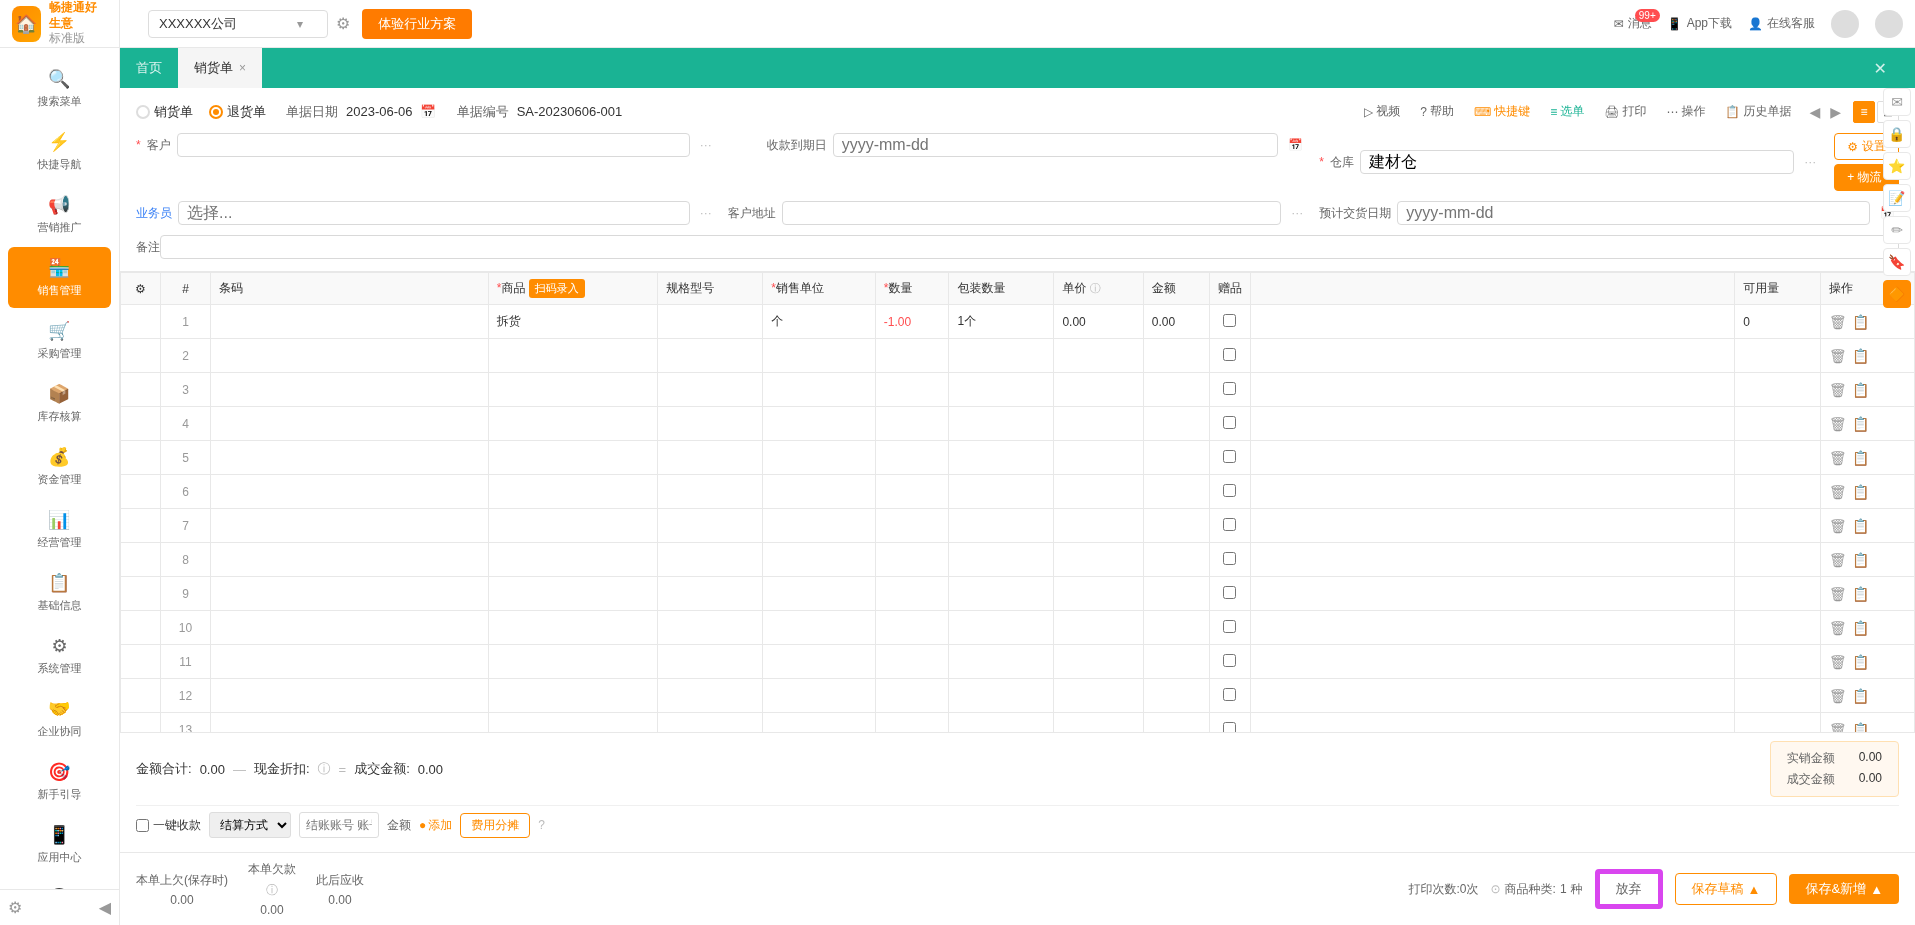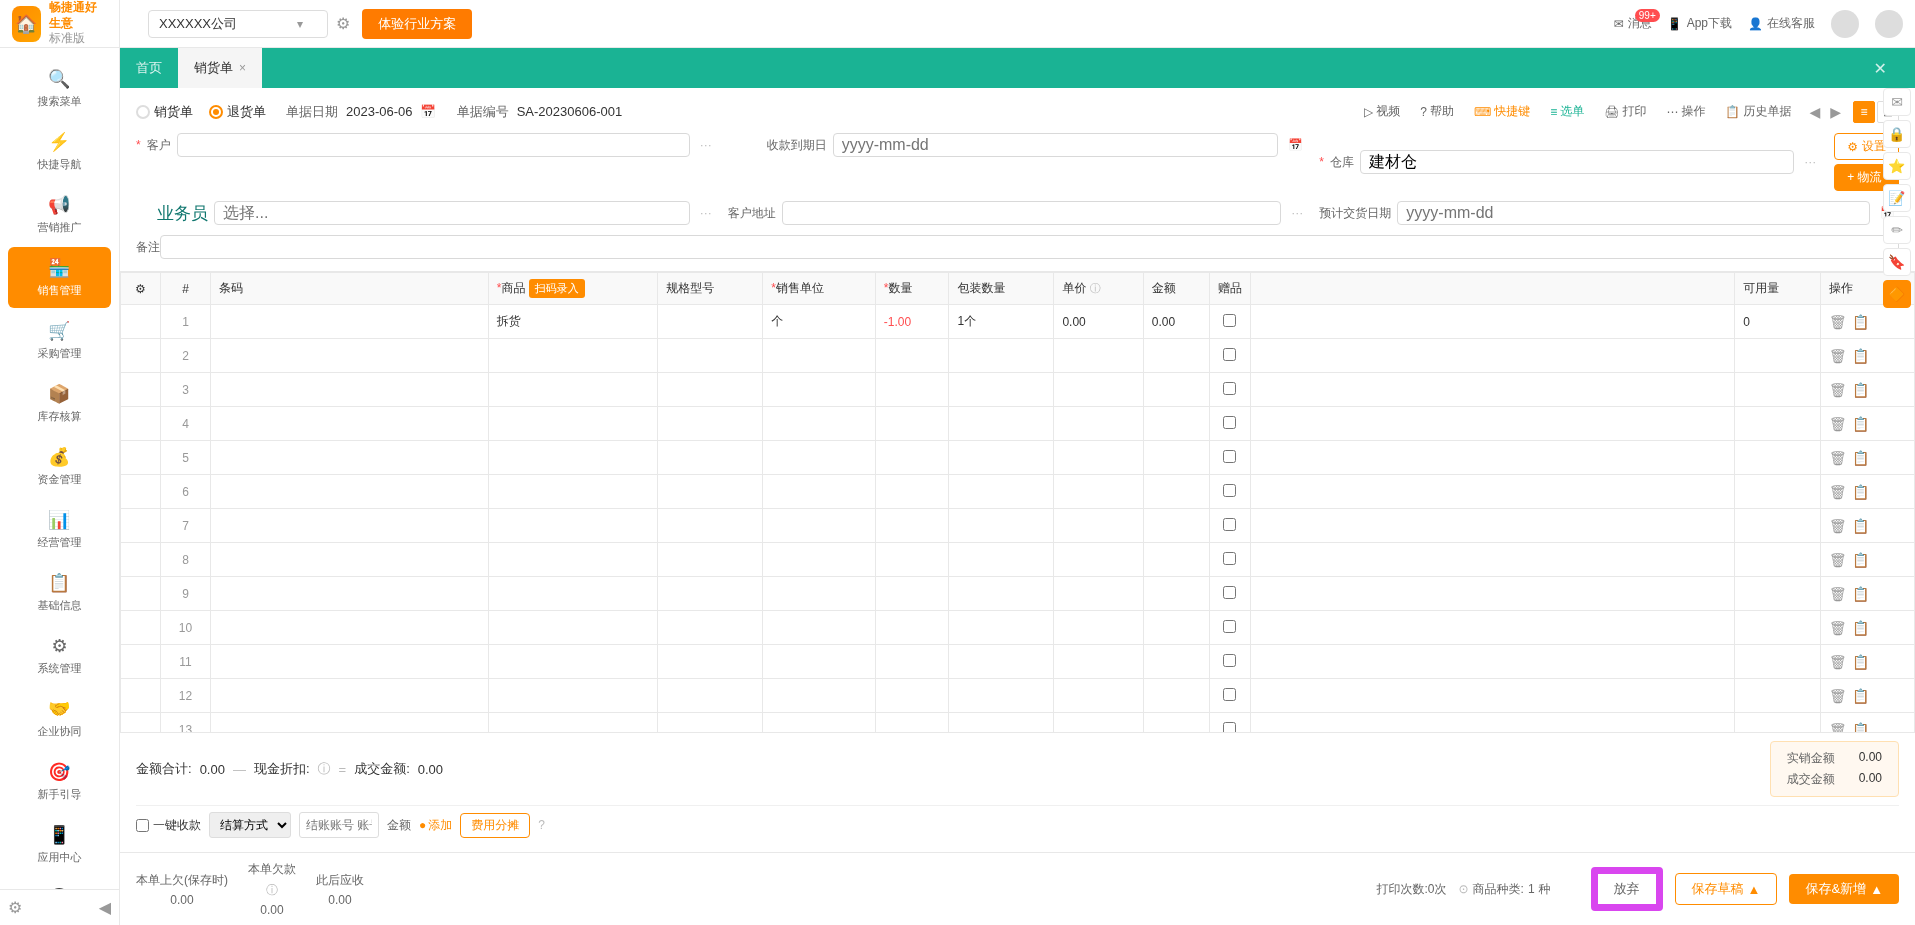--- a/index.html
+++ b/index.html
@@ -102,21 +102,21 @@
     .help-icon { color: #bbb; cursor: pointer; }
 
     
     .status-bar {
       background: #fff; padding: 8px 16px; border-top: 1px solid #e8e8e8;
       display: flex; align-items: center; gap: 20px; font-size: 12px; color: #666;
     }
     .status-item { display: flex; align-items: center; gap: 4px; flex-direction: column; }
     .status-bar-right { margin-left: auto; display: flex; align-items: center; gap: 12px; }
     .product-info { display: flex; align-items: center; gap: 4px; }
-    .discard-btn { border: 7px solid #d946ef; background: white; color: #666; border-radius: 4px; padding: 6px 16px; font-size: 13px; cursor: pointer; margin-left: 28px; }
+    .discard-btn { border: 5px solid #d946ef; background: white; color: #666; border-radius: 4px; padding: 6px 16px; font-size: 13px; cursor: pointer; }
     .save-draft-btn { border: 1px solid #ff8c00; color: #ff8c00; background: white; border-radius: 4px; padding: 6px 16px; font-size: 13px; cursor: pointer; display: flex; align-items: center; gap: 4px; }
     .save-new-btn { background: #ff8c00; color: white; border: none; border-radius: 4px; padding: 6px 16px; font-size: 13px; cursor: pointer; display: flex; align-items: center; gap: 4px; }
 
     
     .right-sidebar {
       position: fixed; right: 0; top: 88px; width: 32px; display: flex; flex-direction: column;
       gap: 2px; background: transparent;
     }
     .rs-icon { width: 28px; height: 28px; background: #fff; border: 1px solid #e8e8e8; border-radius: 4px; display: flex; align-items: center; justify-content: center; cursor: pointer; color: #999; font-size: 14px; margin-bottom: 2px; }
     .rs-icon.orange { background: #ff8c00; color: white; border-color: #ff8c00; }
@@ -341,21 +341,21 @@
               <span>⚙</span>
               <span>设置</span>
             </button>
             <button class="side-btn orange-bg">
               <span>+ 物流</span>
             </button>
           </div>
         </div>
 
         <div style="display:flex;align-items:center;gap:6px;">
-          <span style="color:#0f766e;font-size:17px;white-space:nowrap;margin-left:21px;">业务员</span>
+          <span style="color:#3b82f6;font-size:12px;white-space:nowrap;">业务员</span>
           <input class="field-input" type="text" style="flex: 1 1 0%;" placeholder="选择...">
           <span class="field-dots">···</span>
         </div>
         <div style="display:flex;align-items:center;gap:6px;">
           <span style="color:#666;font-size:12px;white-space:nowrap;">客户地址</span>
           <input class="field-input" type="text" style="flex: 1 1 0%;">
           <span class="field-dots">···</span>
         </div>
         <div style="display:flex;align-items:center;gap:6px;">
           <span style="color:#666;font-size:12px;white-space:nowrap;">预计交货日期</span>

